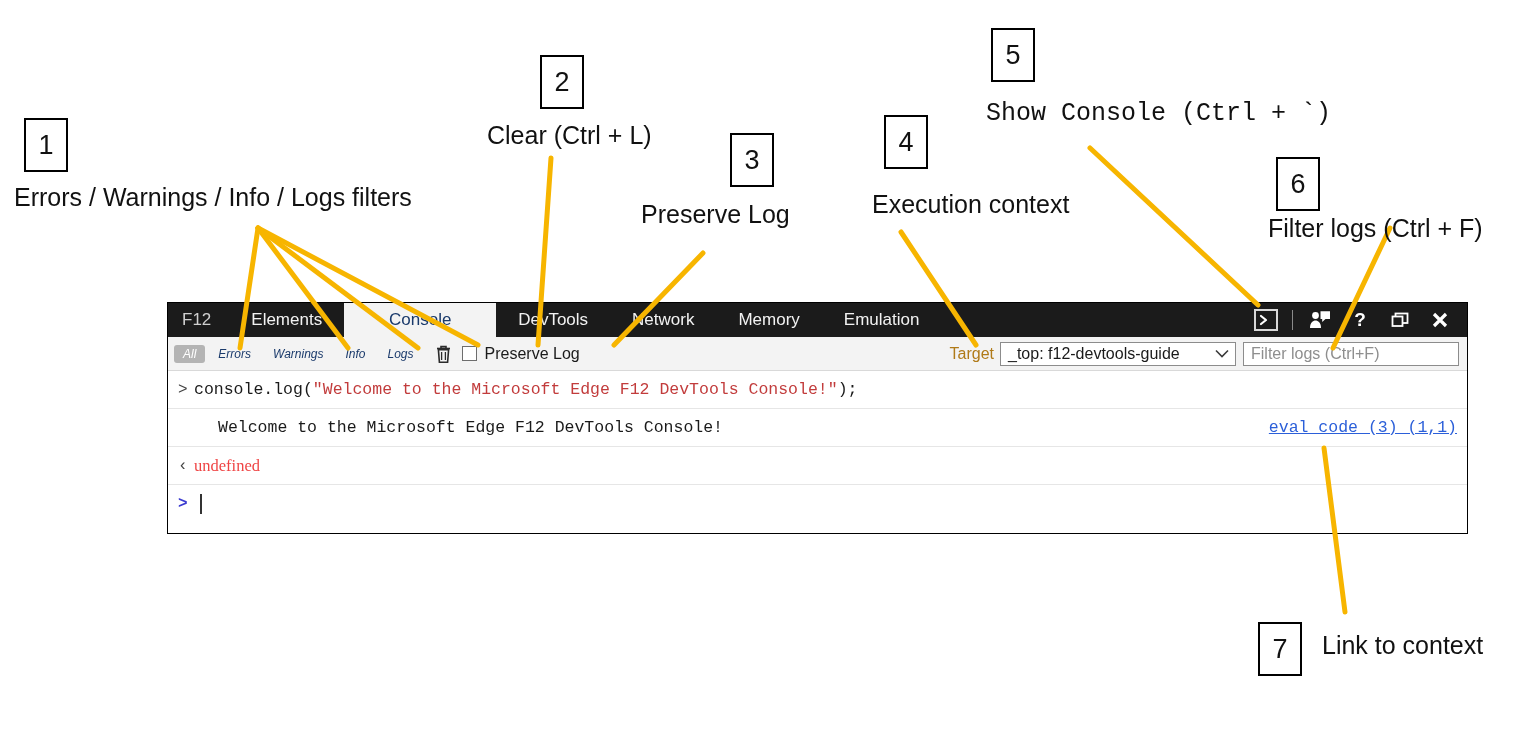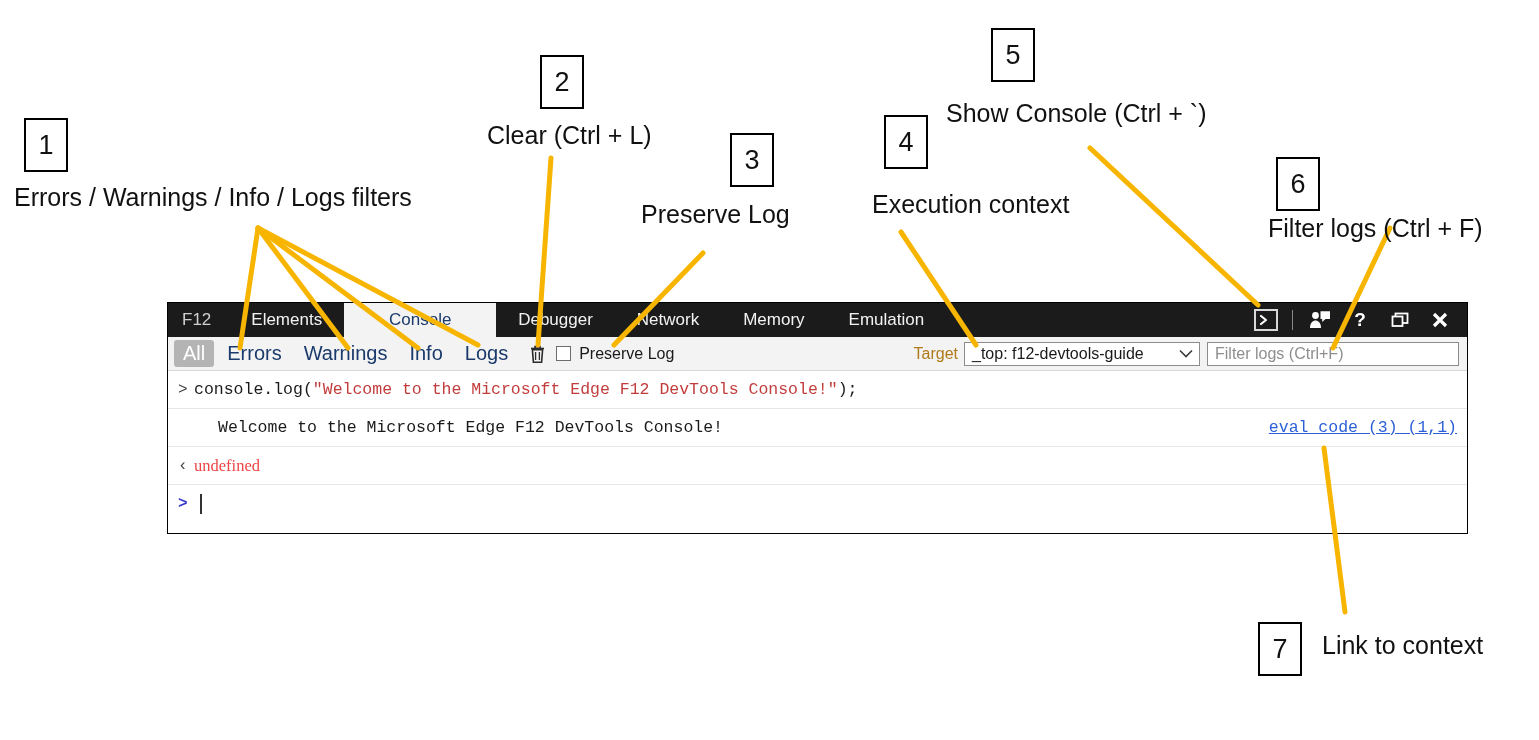--- a/index.html
+++ b/index.html
@@ -127,27 +127,28 @@
   .ctrlbar {
     height: 34px;
     background: #f3f3f3;
     border-bottom: 1px solid #d9d9d9;
     display: flex;
     align-items: center;
     padding: 0 8px 0 6px;
     box-sizing: border-box;
   }
   .fbtn {
-    font-size: 20px;
+    font-size: 12px;
     color: #1a3a6b;
     padding: 2px 9px;
     margin-right: 4px;
     border-radius: 3px;
     cursor: default;
     white-space: nowrap;
+    font-style: italic;
   }
   .fbtn.on {
     background: #b4b4b4;
     color: #ffffff;
   }
   .trash {
     margin: 0 6px 0 8px;
     cursor: default;
     display: flex;
     align-items: center;
@@ -192,21 +193,21 @@
     min-width: 236px;
     cursor: default;
     white-space: nowrap;
   }
   .chev { color: #3a3a3a; font-size: 13px; }
   .filterbox {
     margin-left: 7px;
     border: 1px solid #8c8c8c;
     background: #ffffff;
     height: 24px;
-    width: 252px;
+    width: 216px;
     box-sizing: border-box;
     display: flex;
     align-items: center;
     padding: 0 7px;
     font-size: 16px;
     color: #8e8e8e;
     cursor: text;
     white-space: nowrap;
   }
 
@@ -287,35 +288,35 @@
   <div class="callout-num" style="left:540px; top:55px;">2</div>
   <div class="callout-text" style="left:487px; top:121px;">Clear (Ctrl + L)</div>
 
   <div class="callout-num" style="left:730px; top:133px;">3</div>
   <div class="callout-text" style="left:641px; top:200px;">Preserve Log</div>
 
   <div class="callout-num" style="left:884px; top:115px;">4</div>
   <div class="callout-text" style="left:872px; top:190px;">Execution context</div>
 
   <div class="callout-num" style="left:991px; top:28px;">5</div>
-  <div class="callout-text" style="left:946px; top:99px;">Show Console (Ctrl + `)</div>
+  <div class="callout-text" style="left:986px; top:99px;font-family:Liberation Mono, monospace;">Show Console (Ctrl + `)</div>
 
   <div class="callout-num" style="left:1276px;top:157px;">6</div>
   <div class="callout-text" style="left:1268px;top:214px;">Filter logs (Ctrl + F)</div>
 
   <div class="callout-num" style="left:1258px;top:622px;">7</div>
   <div class="callout-text" style="left:1322px;top:631px;">Link to context</div>
 
   <div id="devtools">
 
     <div class="tabstrip">
       <div class="tab brand">F12</div>
       <div class="tab">Elements</div>
       <div class="tab active" style="min-width:152px;">Console</div>
-      <div class="tab">Debugger</div>
+      <div class="tab">DevTools</div>
       <div class="tab">Network</div>
       <div class="tab">Memory</div>
       <div class="tab">Emulation</div>
       <div class="spacer"></div>
 
       <div class="toolicons">
         <div class="toolicon boxed" title="Show Console">
           <svg width="16" height="14" viewBox="0 0 16 14" aria-hidden="true">
             <polyline points="3,3 8,7 3,11" fill="none" stroke="#ffffff" stroke-width="2.2" stroke-linecap="round" stroke-linejoin="round"></polyline>
           </svg>

